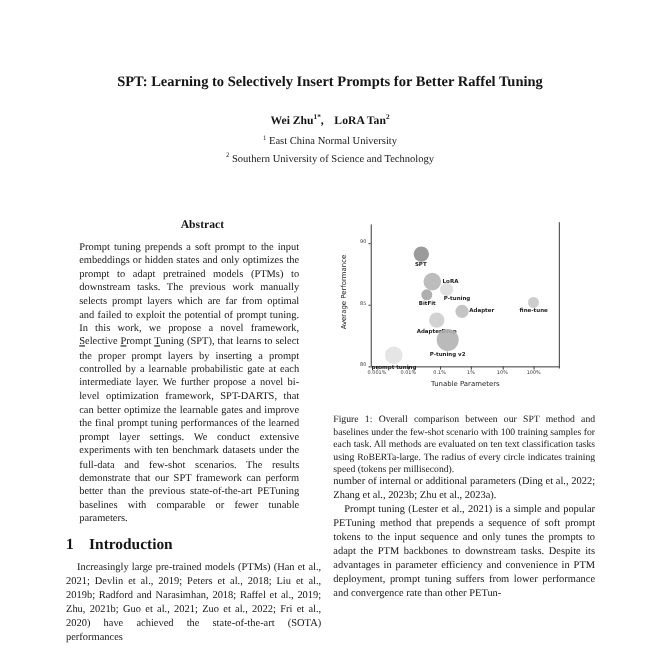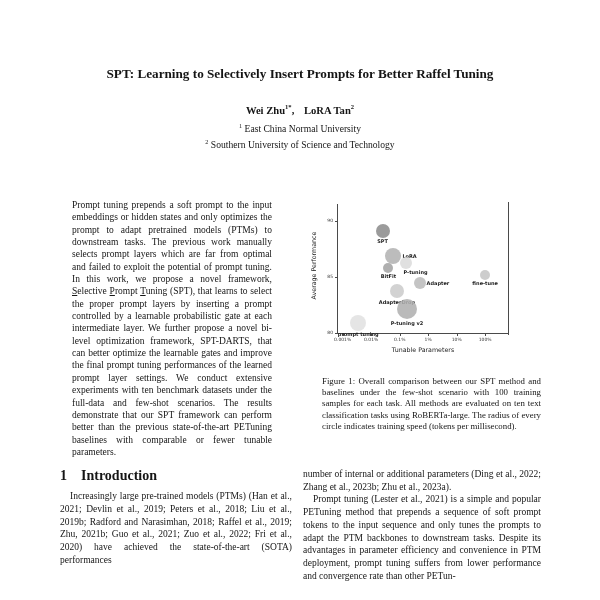--- a/index.html
+++ b/index.html
@@ -39,39 +39,40 @@
   .ytick-label{position:absolute;font-family:"DejaVu Sans",sans-serif;font-size:4.5px;
     color:#333;white-space:nowrap;transform:translateX(-100%);}
   .bubble{position:absolute;border-radius:50%;opacity:0.88;}
   .bubble-label{position:absolute;font-family:"DejaVu Sans",sans-serif;font-size:5px;
     font-weight:700;color:#1c1c1c;white-space:nowrap;}
   .axis-label-x{position:absolute;left:70px;top:148px;width:100px;text-align:center;
     font-family:"DejaVu Sans",sans-serif;font-size:6.3px;color:#222;}
   .axis-label-y{position:absolute;left:-40px;top:64px;width:100px;text-align:center;
     font-family:"DejaVu Sans",sans-serif;font-size:6.3px;color:#222;
     transform:rotate(-90deg);}
-  .caption{font-size:8.8px;line-height:11.2px;text-align:justify;margin-top:1px;margin-left:19px;}
-  .rc-p1{margin-top:36px;}
+  .caption{font-size:8.8px;line-height:11.2px;text-align:justify;margin-top:1px;}
+  .rc-p1{}
 </style>
 </head>
 <body>
 
 <div class="title">SPT: Learning to Selectively Insert Prompts for Better Raffel Tuning</div>
 
 <div class="authors">
   <span>Wei Zhu</span><sup>1*</sup><span class="author-sep">,</span>
   <span>LoRA Tan</span><sup>2</sup>
 </div>
 
 <div class="affils">
   <div><sup>1</sup> <span>East China Normal University</span></div>
   <div><sup>2</sup> <span>Southern University of Science and Technology</span></div>
 </div>
 
 <div class="col-left">
+  <div class="abstract-heading">Abstract</div>
   <div class="abstract-body"><span>Prompt tuning prepends a soft prompt to the input embeddings or hidden states and only optimizes the prompt to adapt pretrained models (PTMs) to downstream tasks. The previous work manually selects prompt layers which are far from optimal and failed to exploit the potential of prompt tuning. In this work, we propose a novel framework, </span><span class="useg">S</span><span>elective </span><span class="useg">P</span><span>rompt </span><span class="useg">T</span><span>uning (SPT), that learns to select the proper prompt layers by inserting a prompt controlled by a learnable probabilistic gate at each intermediate layer. We further propose a novel bi-level optimization framework, SPT-DARTS, that can better optimize the learnable gates and improve the final prompt tuning performances of the learned prompt layer settings. We conduct extensive experiments with ten benchmark datasets under the full-data and few-shot scenarios. The results demonstrate that our SPT framework can perform better than the previous state-of-the-art PETuning baselines with comparable or fewer tunable parameters.</span></div>
   <div class="section-heading">
     <span class="sec-num">1</span><span class="sec-title">Introduction</span>
   </div>
   <p class="body-par indent">Increasingly large pre-trained models (PTMs) (Han et al., 2021; Devlin et al., 2019; Peters et al., 2018; Liu et al., 2019b; Radford and Narasimhan, 2018; Raffel et al., 2019; Zhu, 2021b; Guo et al., 2021; Zuo et al., 2022; Fri et al., 2020) have achieved the state-of-the-art (SOTA) performances</p>
 </div>
 
 <div class="col-right">
   <div class="figure-plot">
     <div class="axis-label-y">Average Performance</div>

